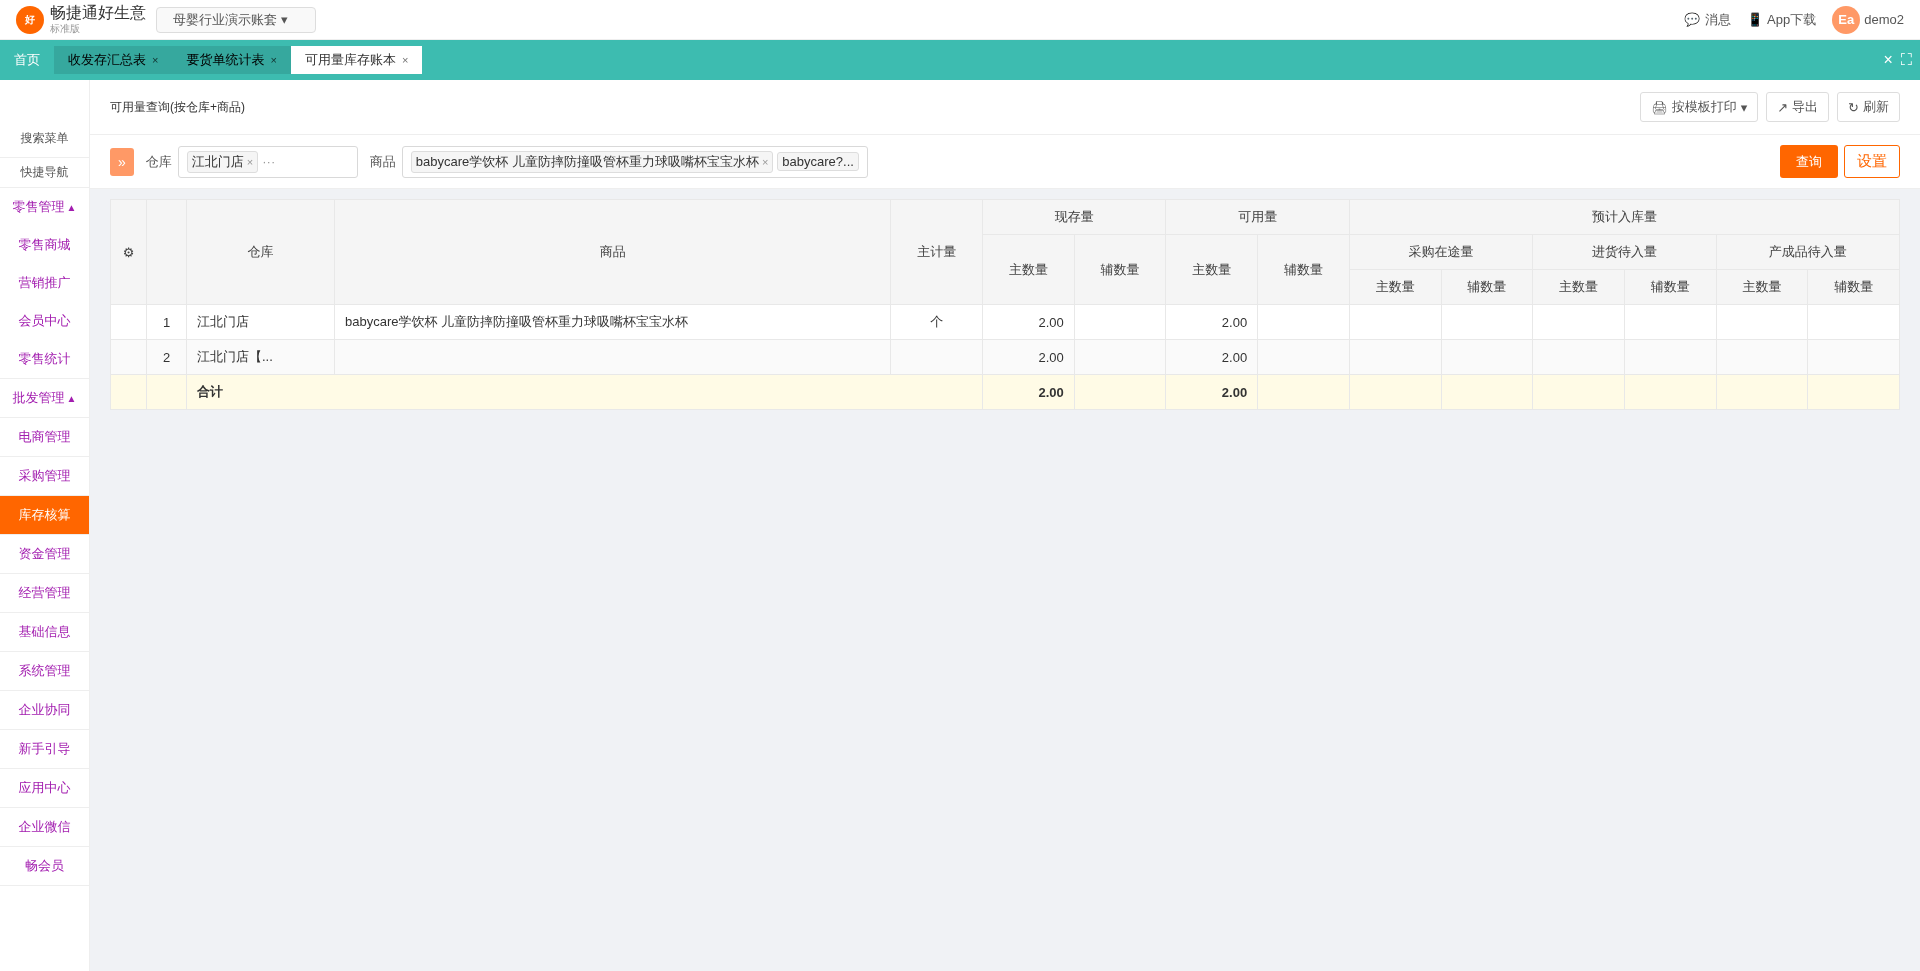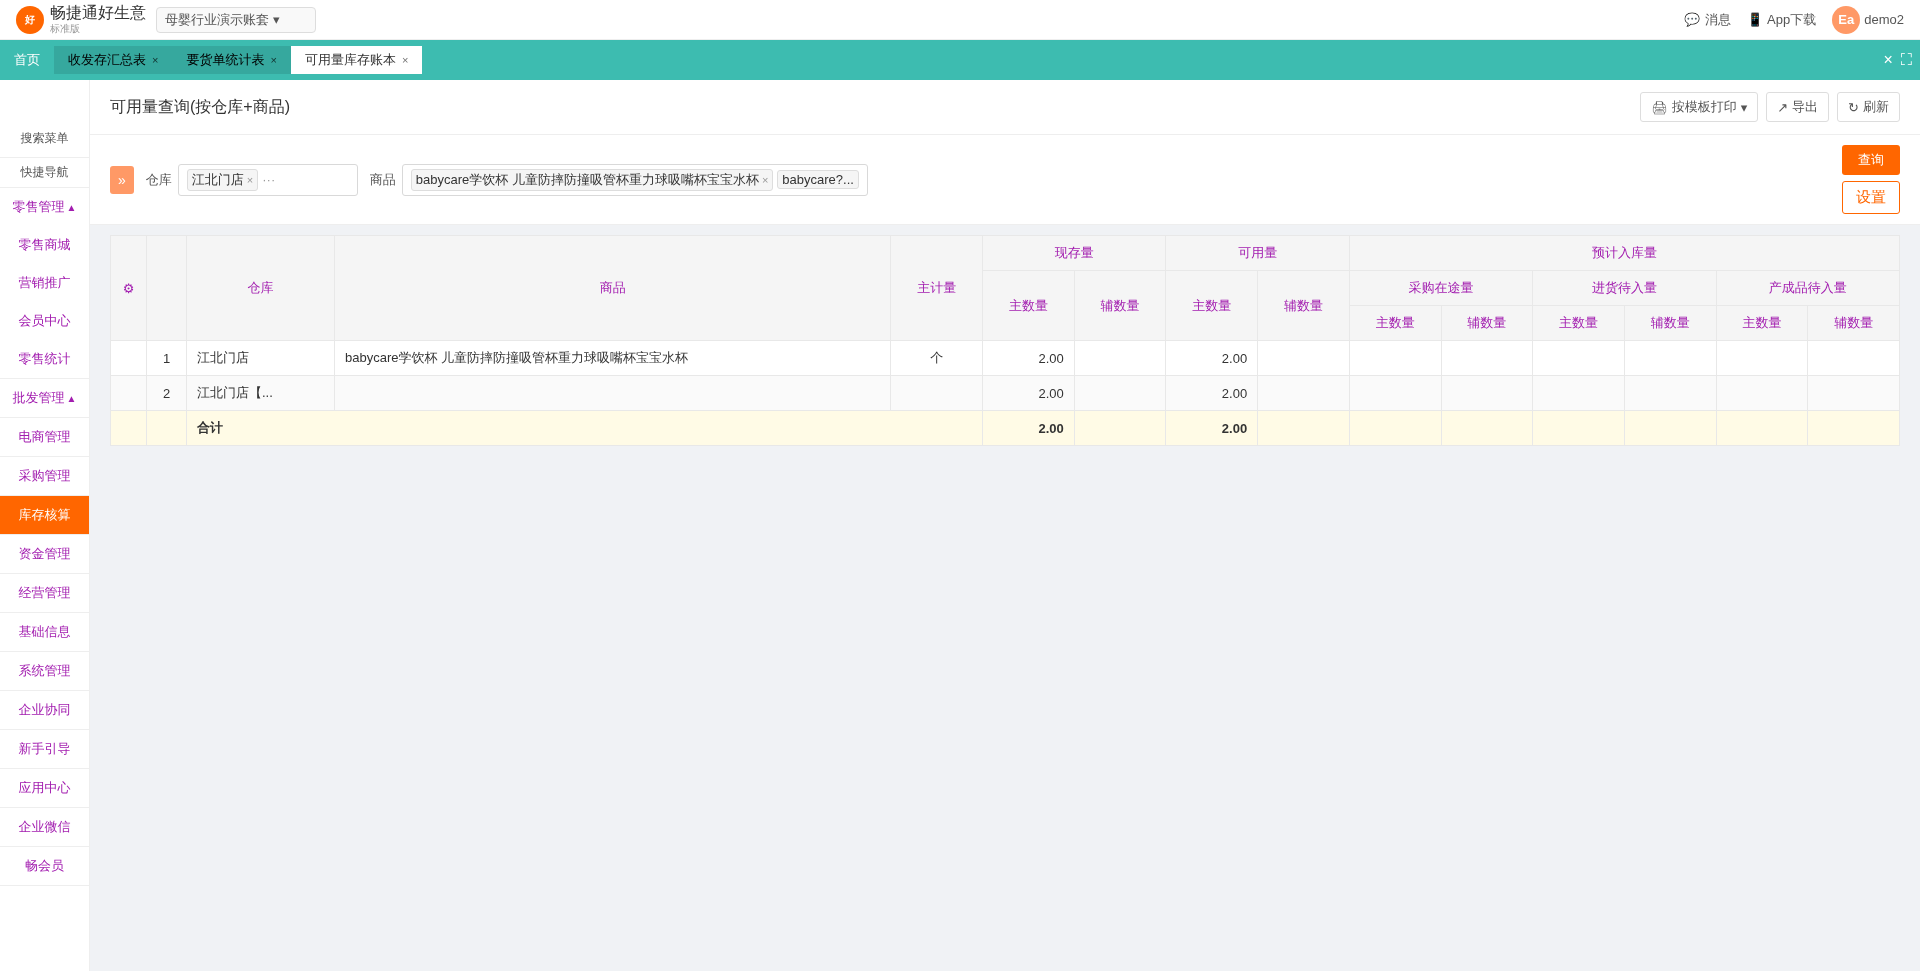--- a/index.html
+++ b/index.html
@@ -14,21 +14,21 @@
       justify-content: space-between;
       padding: 0 16px;
       border-bottom: 1px solid #eee;
       flex-shrink: 0;
     }
     .top-bar-left { display: flex; align-items: center; gap: 10px; }
     .logo-area { display: flex; align-items: center; gap: 6px; }
     .logo-icon { width: 28px; height: 28px; background: #ff6600; border-radius: 50%; display: flex; align-items: center; justify-content: center; color: #fff; font-size: 10px; font-weight: bold; }
     .logo-text { font-size: 16px; color: #333; line-height: 1.2; }
     .logo-sub { font-size: 10px; color: #999; }
-    .industry-selector { display: flex; align-items: center; gap: 4px; background: #f9f9f9; border: 1px solid #ddd; border-radius: 4px; padding: 3px 8px; cursor: pointer; font-size: 12px; color: #555; min-width: 160px; }
+    .industry-selector { display: flex; align-items: center; gap: 4px; background: #f9f9f9; border: 1px solid #ddd; border-radius: 4px; padding: 3px 16px; cursor: pointer; font-size: 12px; color: #555; min-width: 160px; }
     .top-bar-right { display: flex; align-items: center; gap: 16px; }
     .top-action { display: flex; align-items: center; gap: 4px; font-size: 12px; color: #555; cursor: pointer; }
     .user-avatar { width: 28px; height: 28px; border-radius: 50%; background: #ff9966; display: flex; align-items: center; justify-content: center; color: #fff; font-size: 11px; font-weight: bold; }
 
     
     .nav-tabs {
       height: 40px;
       background: #3dbcb0;
       display: flex;
       align-items: center;
@@ -120,21 +120,21 @@
     
     .page-header {
       background: #fff;
       padding: 12px 20px 0 20px;
       border-bottom: 1px solid #eee;
       display: flex;
       align-items: center;
       justify-content: space-between;
       flex-shrink: 0;
     }
-    .page-title { font-size: 16px; color: #333; font-weight: 500; padding-bottom: 12px; }
+    .page-title { font-size: 12px; color: #333; font-weight: 500; padding-bottom: 12px; }
     .page-header-actions { display: flex; align-items: center; gap: 8px; padding-bottom: 12px; }
     .header-btn {
       display: flex; align-items: center; gap: 4px;
       padding: 5px 10px; border: 1px solid #ddd; border-radius: 3px;
       background: #fff; cursor: pointer; font-size: 12px; color: #555;
     }
 
     
     .filter-bar {
       background: #fff;
@@ -177,21 +177,21 @@
       border: 1px solid #ddd;
       border-radius: 3px;
       padding: 1px 4px;
       display: flex;
       align-items: center;
       gap: 3px;
       font-size: 12px;
     }
     .filter-tag .tag-close { color: #999; cursor: pointer; font-size: 11px; }
     .filter-ellipsis { color: #999; cursor: pointer; }
-    .filter-actions { margin-left: auto; display: flex; gap: 6px; flex-direction: column; }
+    .filter-actions { margin-left: auto; display: flex; gap: 6px; }
     .btn-query {
       background: #ff6600;
       color: #fff;
       border: none;
       border-radius: 3px;
       padding: 6px 16px;
       cursor: pointer;
       font-size: 13px;
     }
     .btn-setting {
@@ -219,21 +219,21 @@
     }
     .data-table th, .data-table td {
       border: 1px solid #e8e8e8;
       padding: 8px 10px;
       text-align: center;
       font-size: 13px;
       color: #333;
     }
     .data-table th {
       background: #f5f5f5;
-      color: #a21caf;
+      color: #404040;
       font-weight: normal;
     }
     .data-table td.text-left { text-align: left; }
     .data-table td.number { text-align: right; }
     .data-table tr.summary-row td {
       background: #fffbe6;
       font-weight: bold;
     }
     .settings-col { width: 36px; }
     .number-col { width: 40px; }

